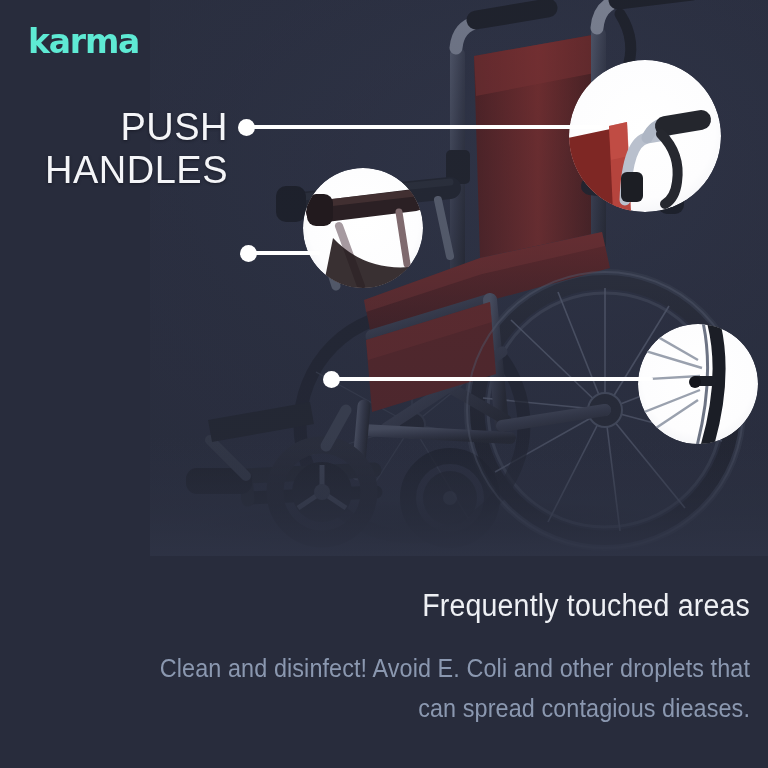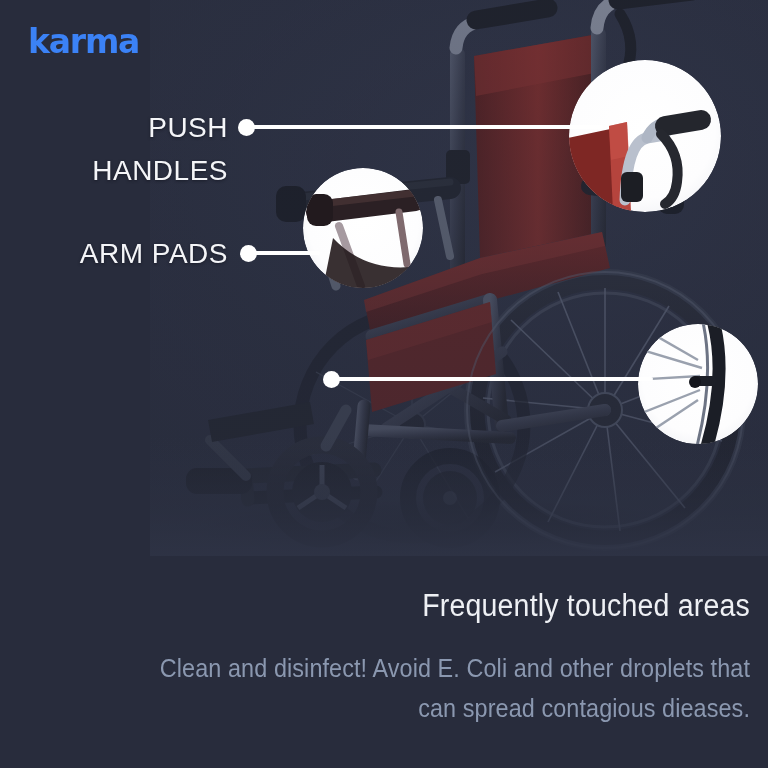--- a/index.html
+++ b/index.html
@@ -36,33 +36,33 @@
   .spot-bg{position:absolute;inset:0;border-radius:50%;
     background:radial-gradient(circle at 50% 45%, #ffffff 0%, #fdfdfe 62%, #f0f1f5 86%, #e6e8ee 100%);}
 
   
   .leader{position:absolute;height:4px;background:#ffffff;border-radius:2px;}
   .dot{position:absolute;width:17px;height:17px;border-radius:50%;background:#ffffff;}
 
   
   .label{
     position:absolute;color:#f4f5f8;
-    font-size:28px;line-height:43px;letter-spacing:.5px;
+    font-size:38px;line-height:43px;letter-spacing:.5px;
     font-weight:300;text-align:right;white-space:pre-line;
     text-shadow:0 1px 3px rgba(20,22,32,.75);
   }
   #label-push{left:0;top:106px;width:228px;}
   #label-arm{left:0;top:232px;width:228px;}
   #label-wheel{left:0;top:358px;width:311px;}
 
   
   #logo{
     position:absolute;left:28px;top:22px;
     font-size:33px;font-weight:bold;letter-spacing:-1.2px;
-    color:#3b82f6;font-family:"DejaVu Sans", sans-serif;
+    color:#5eead4;font-family:"DejaVu Sans", sans-serif;
   }
 
   
   #headline{
     position:absolute;right:18px;top:588px;width:740px;
     text-align:right;color:#eef0f4;
     font-size:31px;font-weight:300;letter-spacing:.2px;
     transform:scaleX(.92);transform-origin:right center;
   }
   #subcopy{
@@ -275,21 +275,20 @@
   <div class="dot" style="left:238px;top:119px;"></div>
 
   <div class="leader" style="left:250px;top:251px;width:70px;"></div>
   <div class="dot" style="left:240px;top:245px;"></div>
 
   <div class="leader" style="left:333px;top:377px;width:320px;"></div>
   <div class="dot" style="left:323px;top:371px;"></div>
 
   <div class="label" id="label-push">PUSH
 HANDLES</div>
-  <div class="label" id="label-arm">ARM PADS</div>
 
   <div id="logo">karma</div>
 
   <div id="headline">Frequently touched areas</div>
   <div id="subcopy">
     <span>Clean and disinfect! Avoid E. Coli and other droplets that</span>
     <span>can spread contagious dieases.</span>
   </div>
 
 </div>

